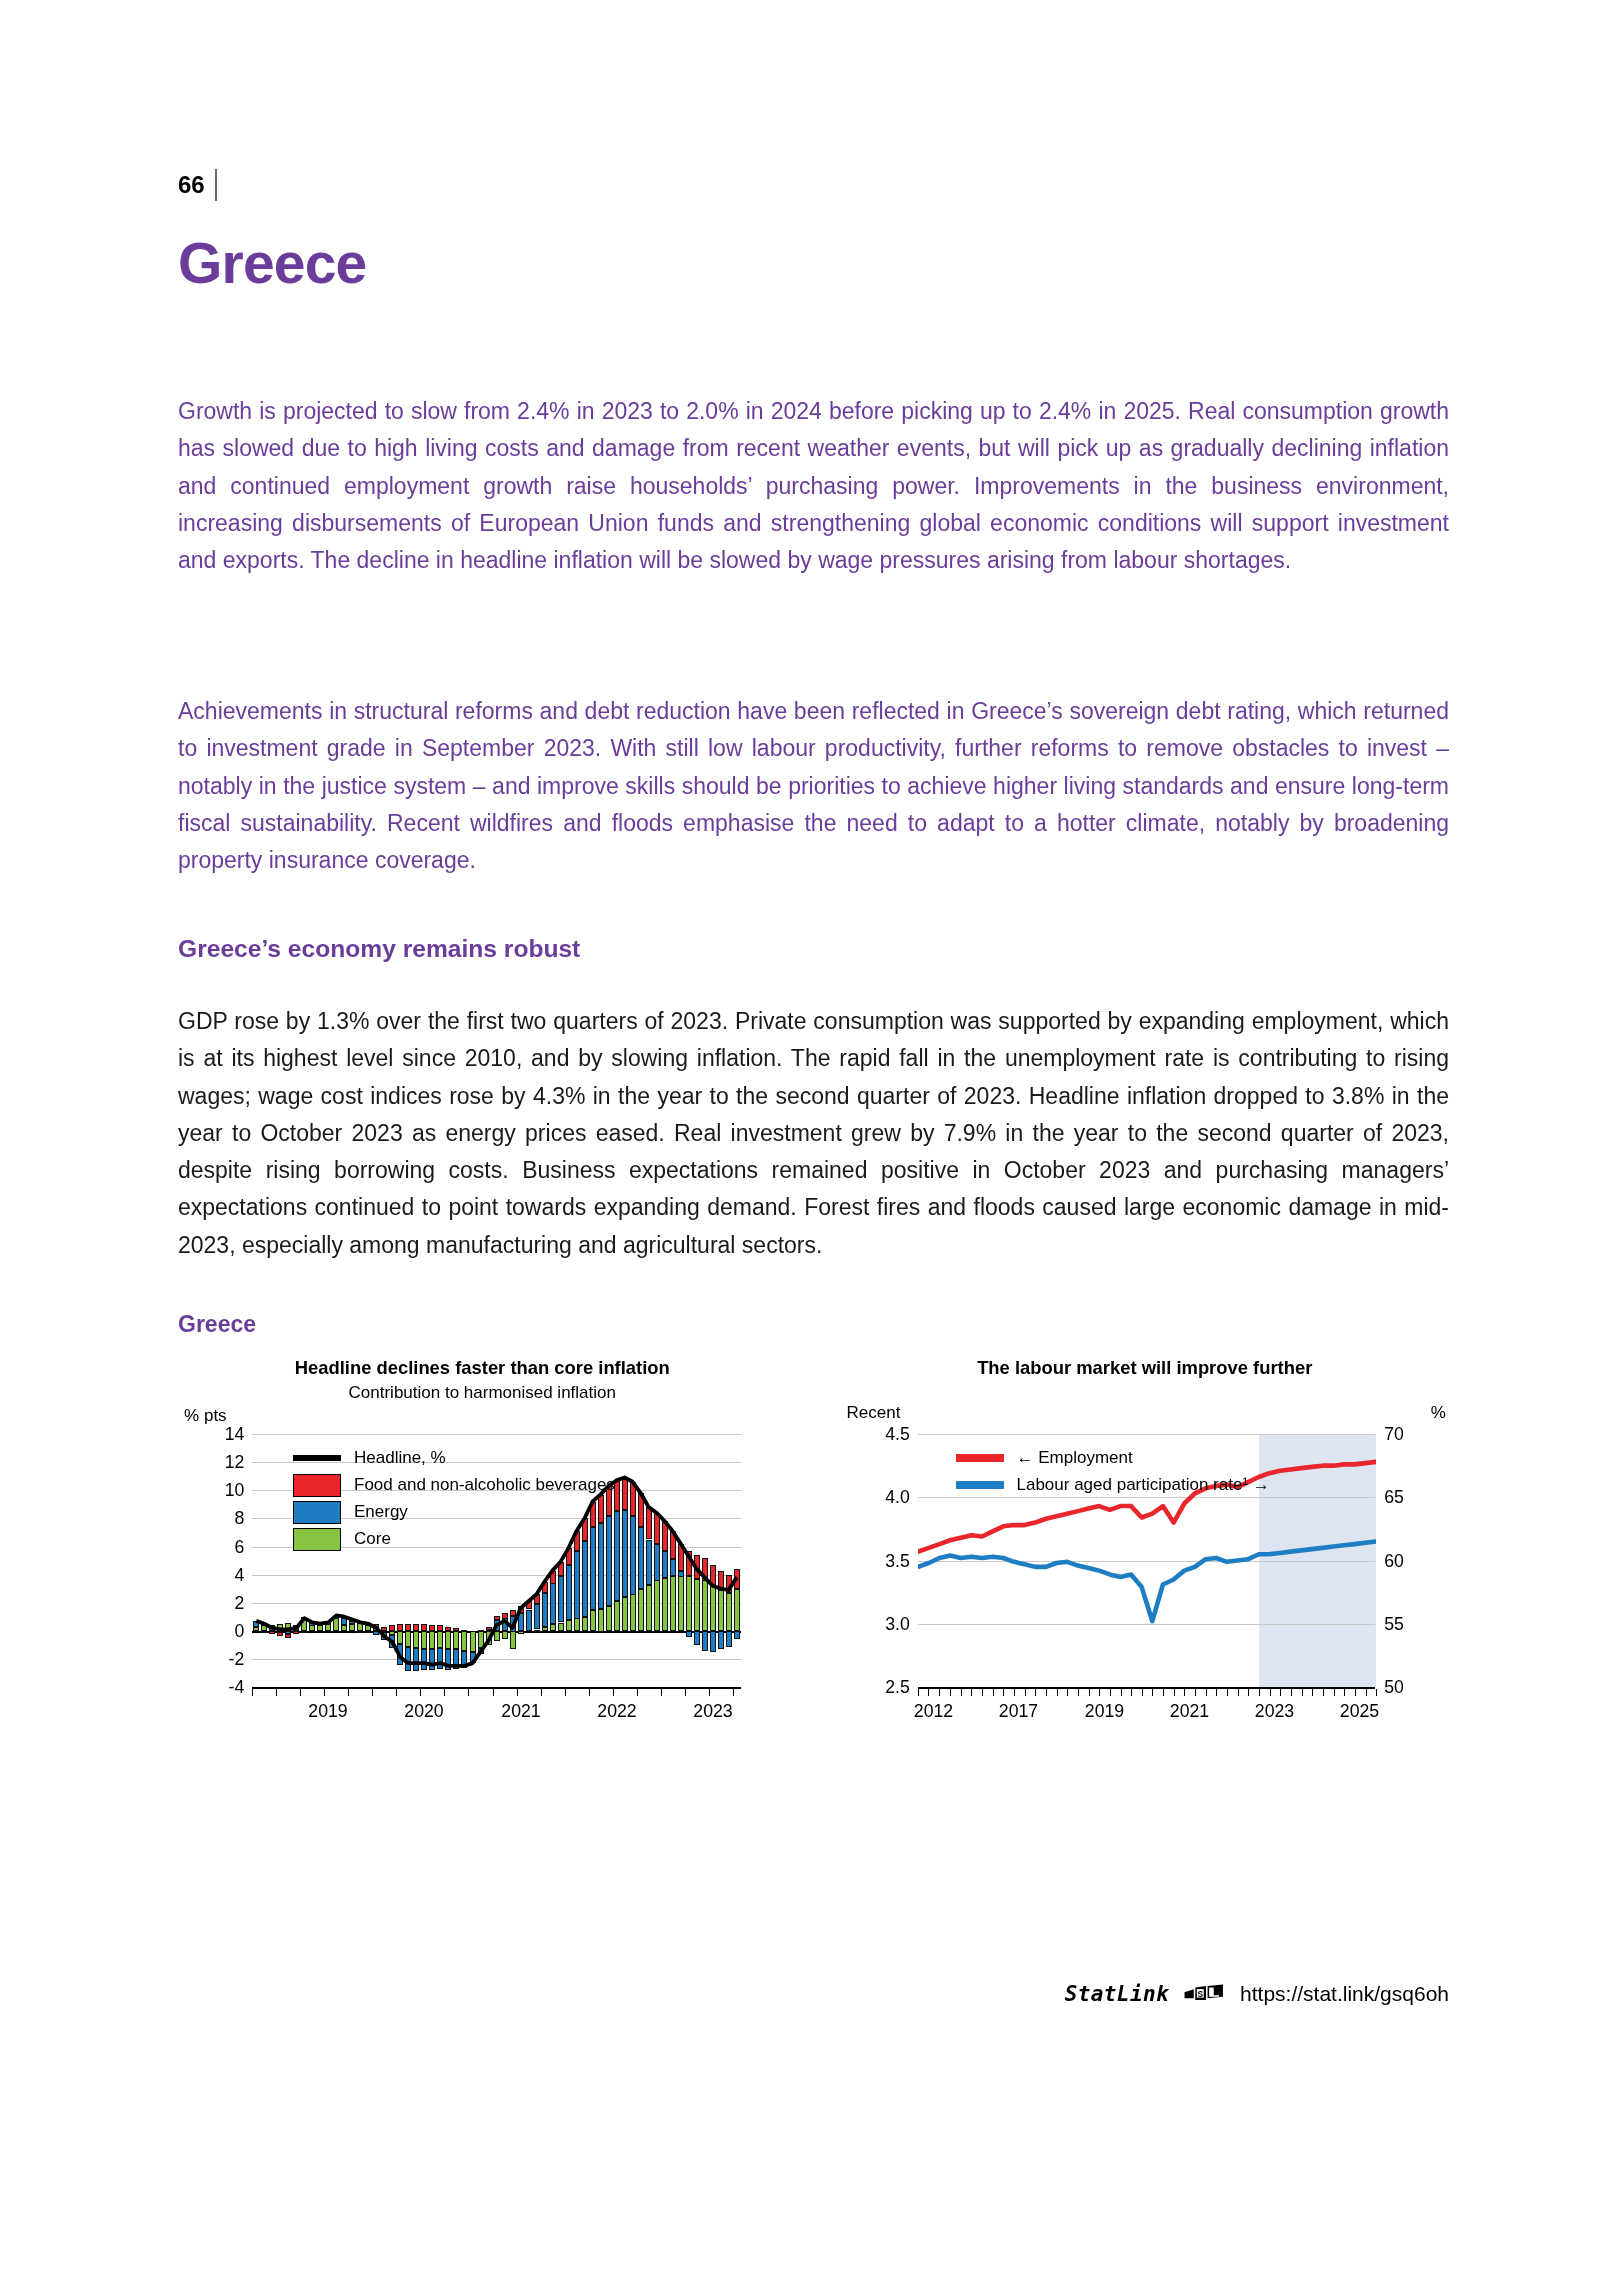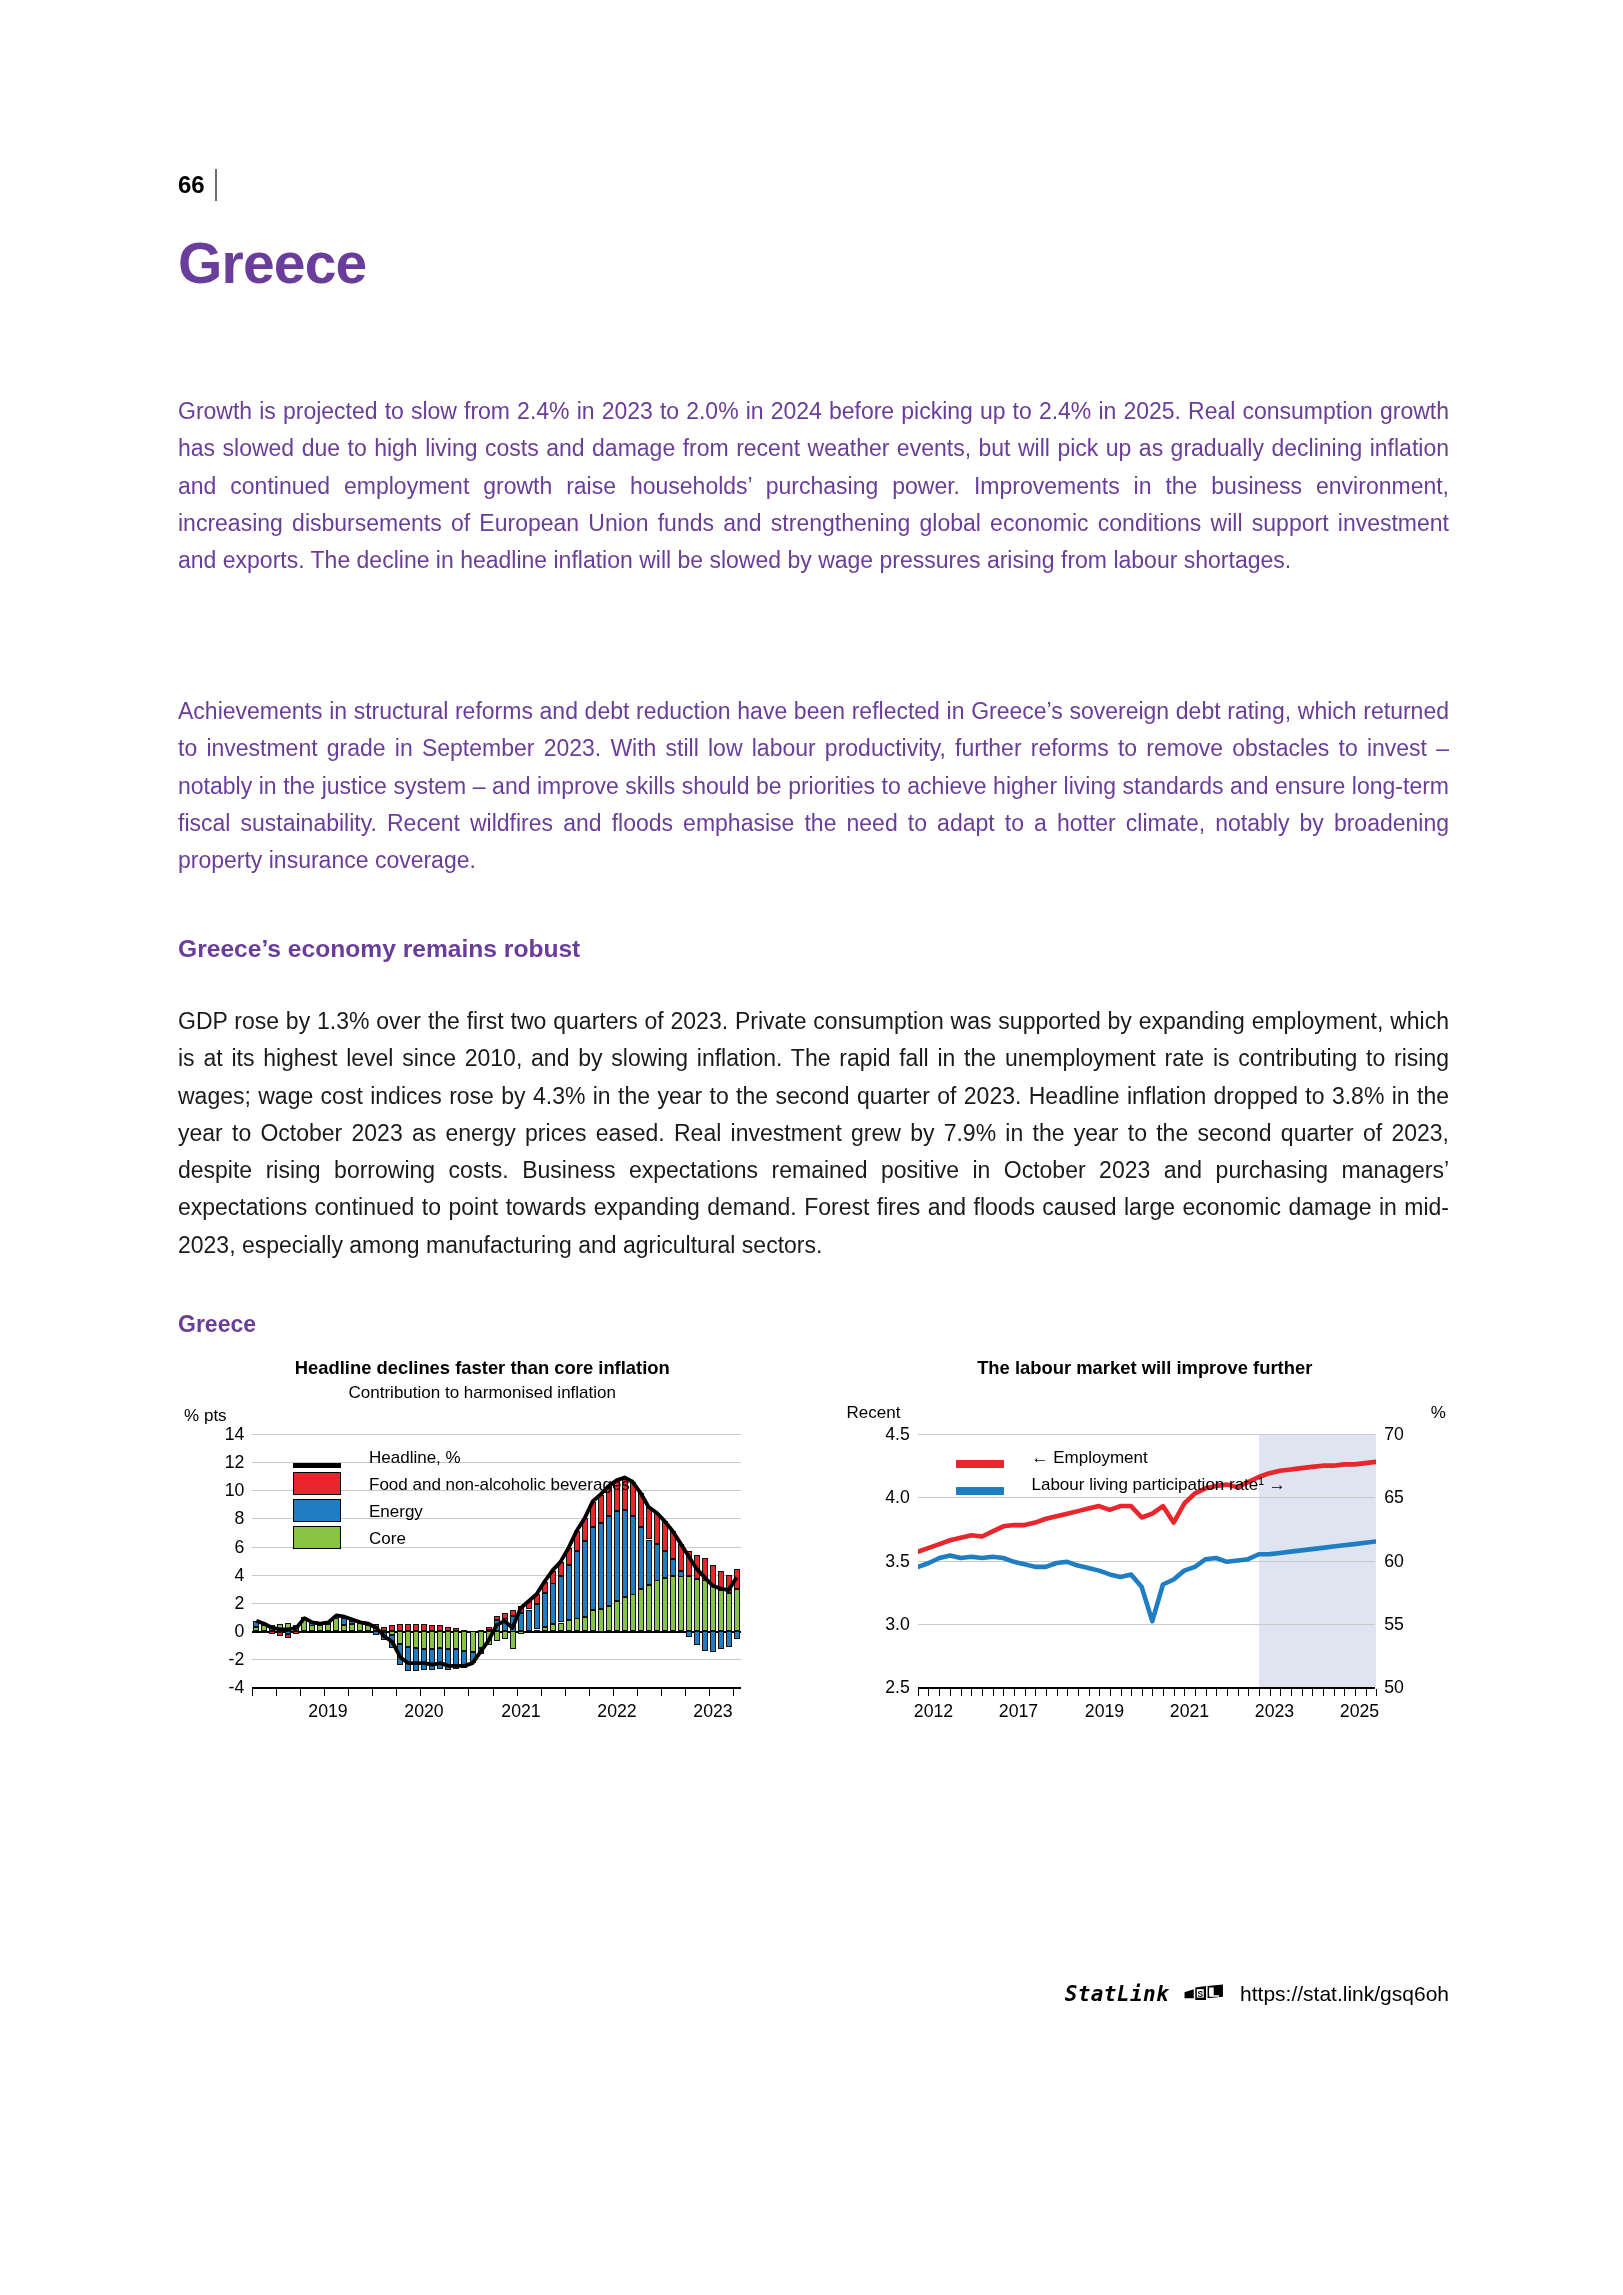--- a/index.html
+++ b/index.html
@@ -99,21 +99,21 @@
   .xtick{
     position:absolute; top:0; width:0.8px; height:7px; background:#000;
   }
   .xlabel{
     position:absolute; top:12.3px; transform:translateX(-50%);
     font-size:17.7px; color:#000; white-space:nowrap;
   }
 
   
   .legend{ position:absolute; font-size:17px; color:#000; }
-  .legend-row{ display:flex; align-items:flex-end; gap:28px; margin-bottom:7px; height:20px;}
+  .legend-row{ display:flex; align-items:center; gap:13px; margin-bottom:7px; height:20px;}
   .swatch-line{ width:48px; height:5.4px; background:#000; }
   .swatch-box{
     width:48px; height:23px; border:1.5px solid #000; box-sizing:border-box;
   }
   .swatch-thick{ width:48px; height:8.4px; border-radius:0.8px;}
   .legend-label{ white-space:nowrap; font-size:17px; }
 
   
   .notes{
     position:absolute; left:178px; top:1880px;
@@ -487,21 +487,21 @@
           <div class="xlabel" style="left: 357px; top: 267px;">2023</div>
           <div class="xlabel" style="left: 442px; top: 267px;">2025</div>
         </div>
       <div class="legend" id="legend-right" style="left:115px; top:91px;">
           <div class="legend-row">
             <span class="swatch-thick" style="background: rgb(232, 38, 44);"></span>
             <span class="legend-label">← Employment</span>
           </div>
           <div class="legend-row">
             <span class="swatch-thick" style="background: rgb(31, 125, 196);"></span>
-            <span class="legend-label">Labour living participation rate¹ →</span>
+            <span class="legend-label">Labour aged participation rate¹ →</span>
           </div>
         </div>
     </div>
   </div>
 
 
   <div class="statlink">
     <span class="statlink-word">StatLink</span>
     <span>
       <svg width="43" height="21.5" viewBox="0 0 56 28">

